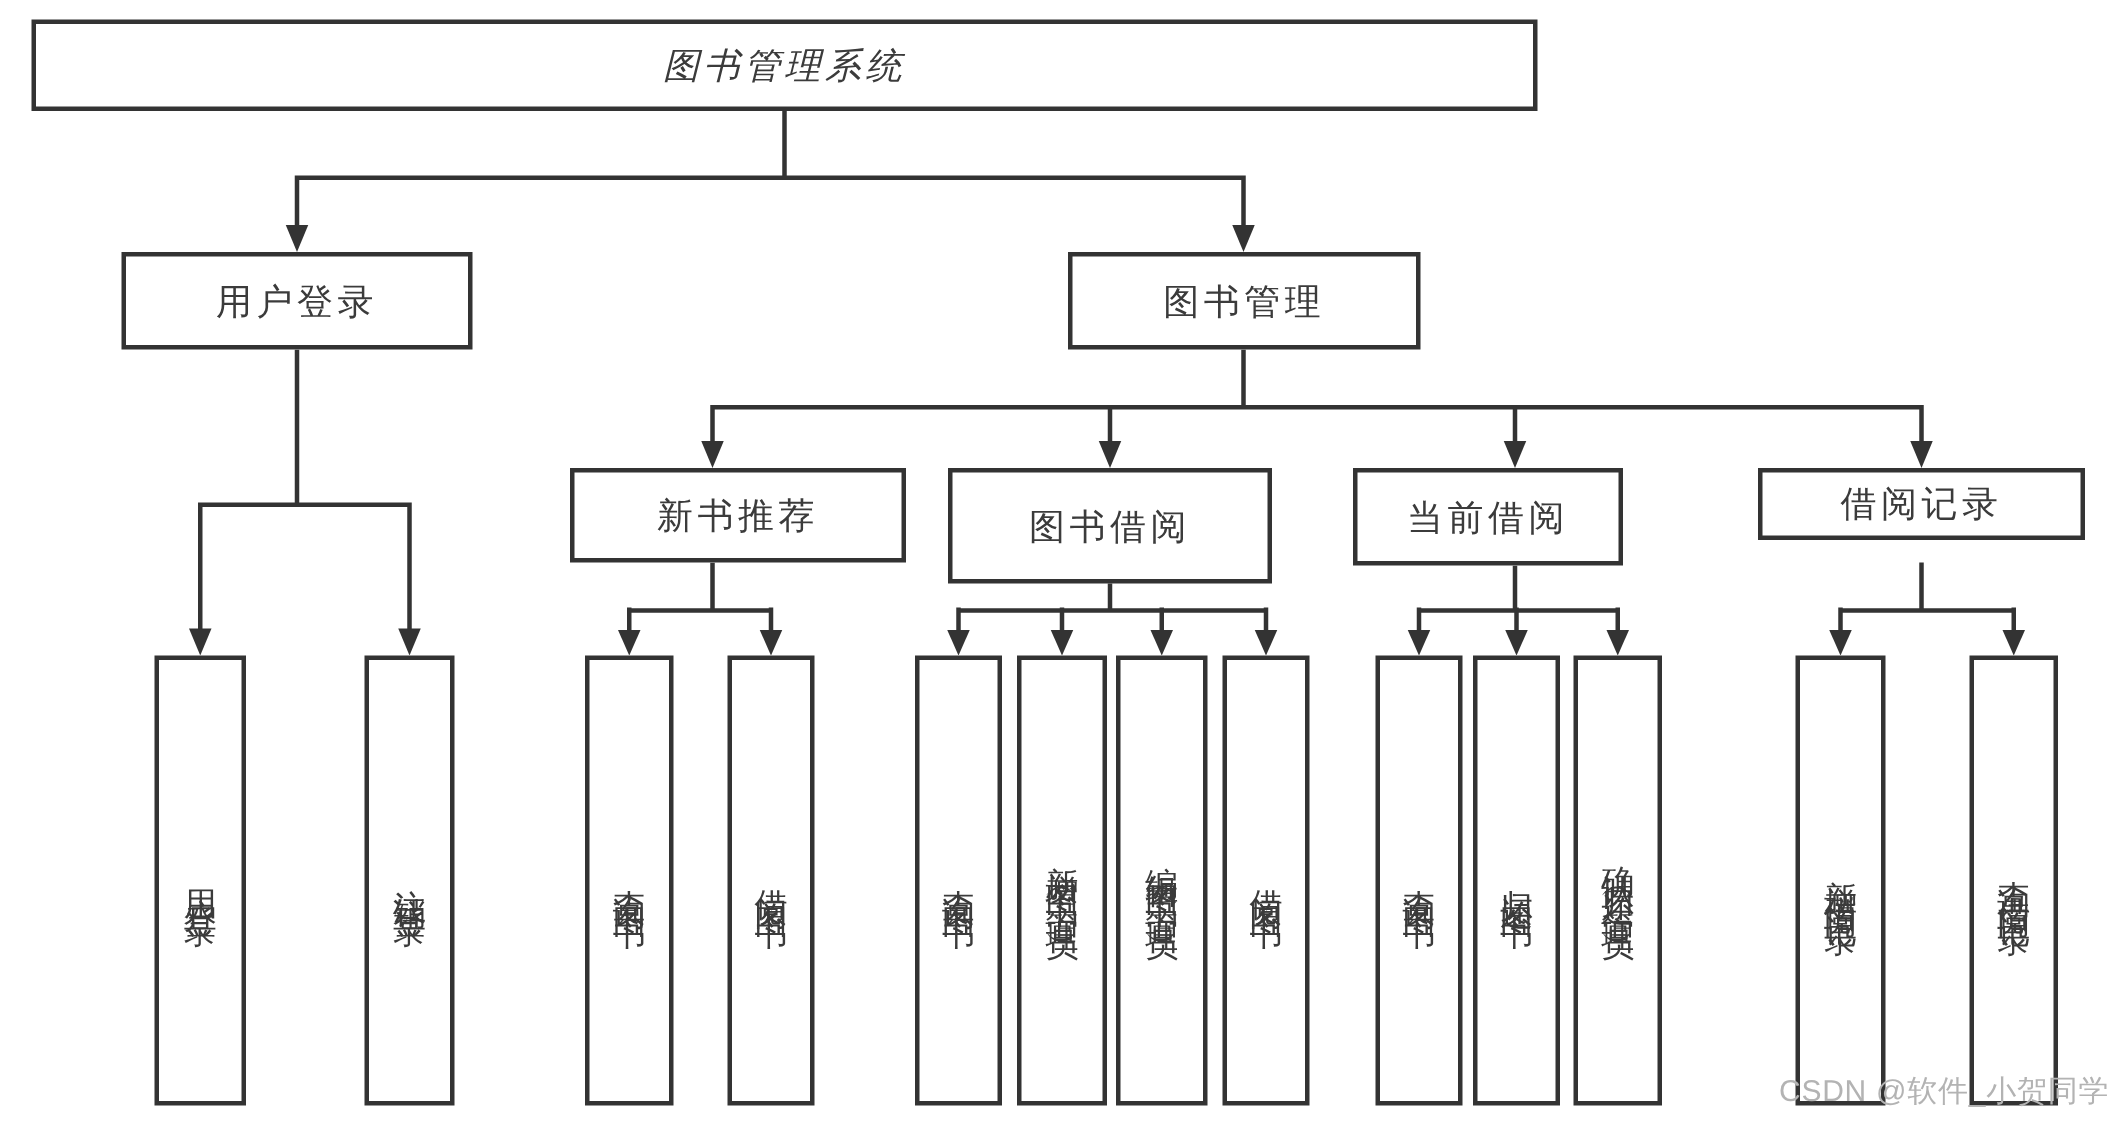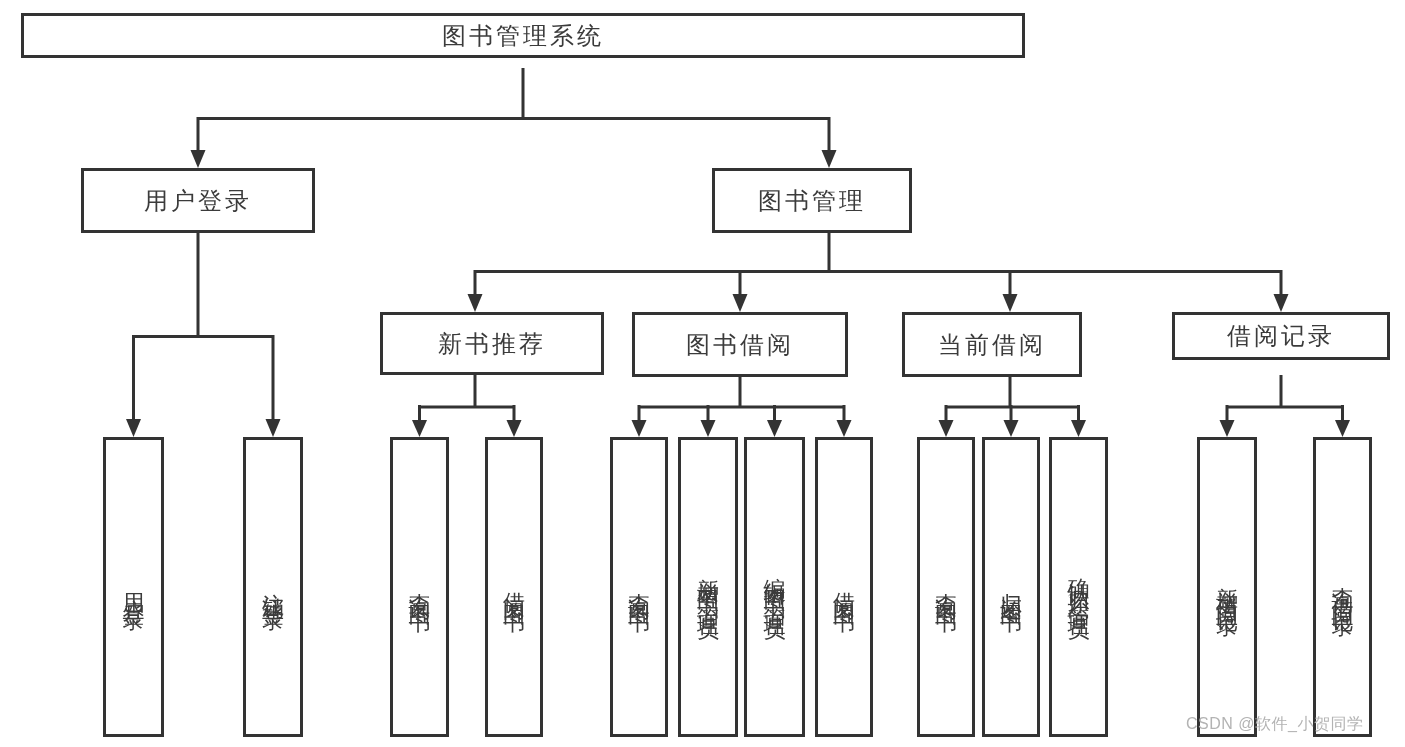--- a/index.html
+++ b/index.html
@@ -53,21 +53,21 @@
     writing-mode: vertical-rl;
     text-orientation: mixed;
     font-size: 22px;
     letter-spacing: 6px;
     line-height: 1;
   }
   .watermark {
     position: absolute;
     left: 1186px;
     top: 714px;
-    font-size: 16px;
+    font-size: 20px;
     color: var(--watermark);
     z-index: 3;
     white-space: nowrap;
     letter-spacing: 0.5px;
   }
 </style>
 </head>
 <body>
 
 <div class="canvas">
@@ -115,27 +115,27 @@
       <polygon points="1071,420 1086,420 1078.5,437"></polygon>
     </g>
 
     <g>
       <path d="M1281,375 V407 M1227,407 H1342.5 M1227,405 V421 M1342.5,405 V421"></path>
       <polygon points="1219.5,420 1234.5,420 1227,437"></polygon>
       <polygon points="1335,420 1350,420 1342.5,437"></polygon>
     </g>
   </svg>
 
-  <div class="node h" style="left:21px; top:13px; width:1004px; height:45px;">图书管理系统</div>
+  <div class="node h" style="left:21px; top:13px; width:1004px; height:61px;font-style:italic;">图书管理系统</div>
 
   <div class="node h" style="left:81px; top:168px; width:234px; height:65px;">用户登录</div>
-  <div class="node h" style="left:712px; top:168px; width:200px; height:65px;text-align:center;">图书管理</div>
+  <div class="node h" style="left:712px; top:168px; width:235px; height:65px;text-align:center;">图书管理</div>
 
   <div class="node h" style="left:363px; top:312px; width:224px; height:63px;margin-left:17px;">新书推荐</div>
-  <div class="node h" style="left:632px; top:312px; width:216px; height:65px;">图书借阅</div>
+  <div class="node h" style="left:632px; top:312px; width:216px; height:77px;">图书借阅</div>
   <div class="node h" style="left:902px; top:312px; width:180px; height:65px;">当前借阅</div>
   <div class="node h" style="left:1172px; top:312px; width:218px; height:48px;">借阅记录</div>
 
   <div class="node v" style="left:103px; top:437px; width:61px; height:300px;">用户登录</div>
   <div class="node v" style="left:243px; top:437px; width:60px; height:300px;">注销登录</div>
 
   <div class="node v" style="left:390px; top:437px; width:59px; height:300px;">查询图书</div>
   <div class="node v" style="left:485px; top:437px; width:58px; height:300px;">借阅图书</div>
 
   <div class="node v" style="left:610px; top:437px; width:58px; height:300px;">查询图书</div>

